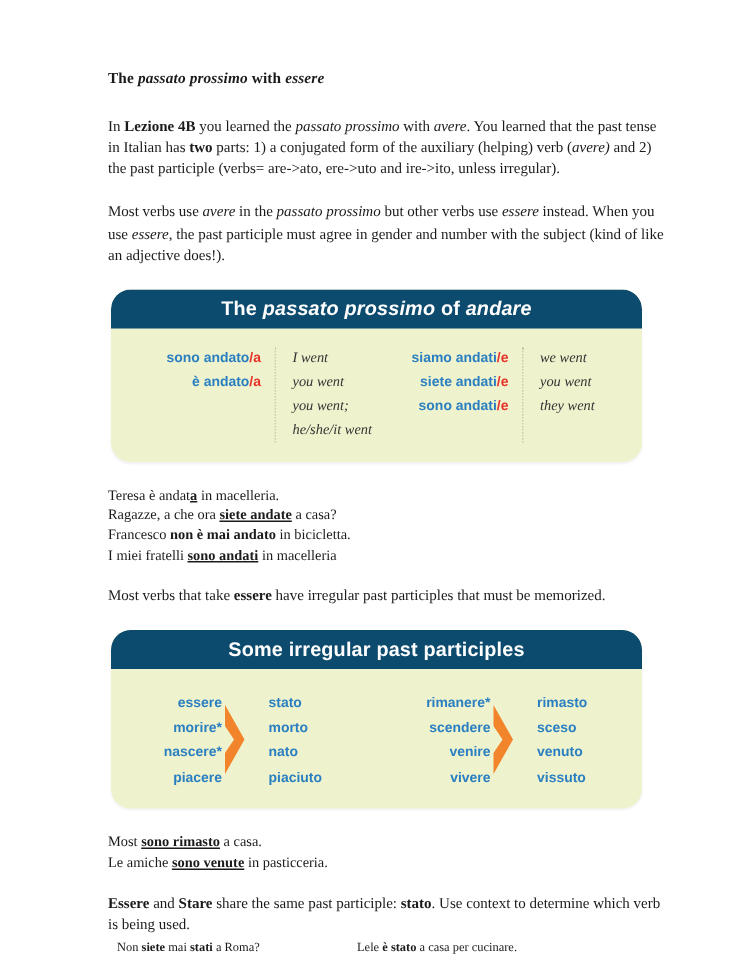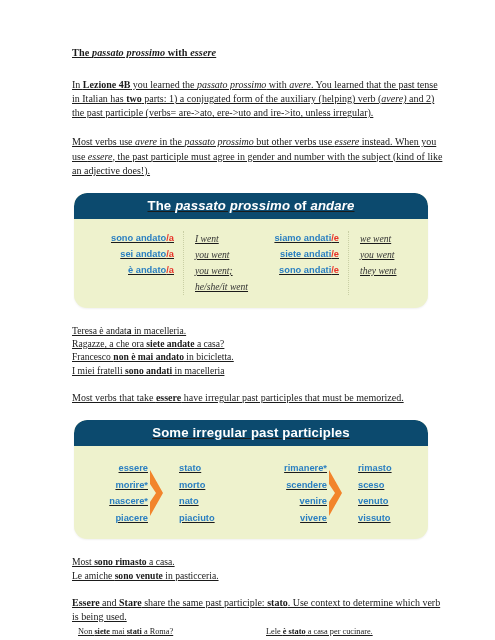--- a/index.html
+++ b/index.html
@@ -13,21 +13,20 @@
     font-family: "Liberation Serif", "DejaVu Serif", serif;
     color: #1b1b1b;
     overflow: hidden;
   }
   .page {
     position: relative;
     width: 495px;
     height: 640px;
     box-sizing: border-box;
     padding: 46px 48px 0 72px;
-    text-decoration: underline;
   }
 
   
   .heading {
     font-size: 10.2px;
     font-weight: bold;
     line-height: 1.35;
     margin: 0 0 18px 0;
     letter-spacing: 0.01em;
   }
@@ -48,21 +47,21 @@
     margin: 0 0 14px 0;
   }
   .examples div { white-space: nowrap; }
 
   .small-examples {
     font-size: 8.3px;
     line-height: 1.4;
     margin: 2px 0 0 6px;
     display: flex;
   }
-  .small-examples .se-a { width: 188px; }
+  .small-examples .se-a { width: 160px; }
 
   
   .chart {
     width: 354px;
     margin: 4px 0 16px 2px;
     border-radius: 13px;
     overflow: hidden;
     background: #eef2cd;
     box-shadow: 0 1px 2px rgba(0,0,0,0.06);
   }
@@ -152,21 +151,20 @@
   <p class="para"><span>Most verbs use </span><span class="it">avere</span><span> in the </span><span class="it">passato prossimo</span><span> but other verbs use </span><span class="it">essere</span><span> instead. When you use </span><span class="it">essere</span><span>, the past participle must agree in gender and number with the subject (kind of like an adjective does!).</span></p>
 
   <div class="chart">
     <div class="chart-title"><span>The </span><span class="it">passato prossimo</span><span> of </span><span class="it">andare</span></div>
     <div class="chart-body">
       <div class="conj">
 
         <div class="conj-half">
           <div class="conj-forms conj-left">
             <div><span>sono andato</span><span class="end">/a</span></div>
-            <div><span>sei andato</span><span class="end">/a</span></div>
             <div><span>è andato</span><span class="end">/a</span></div>
           </div>
           <div class="conj-gloss">
             <div>I went</div>
             <div>you went</div>
             <div>
               <div>you went;</div>
               <div>he/she/it went</div>
             </div>
           </div>

